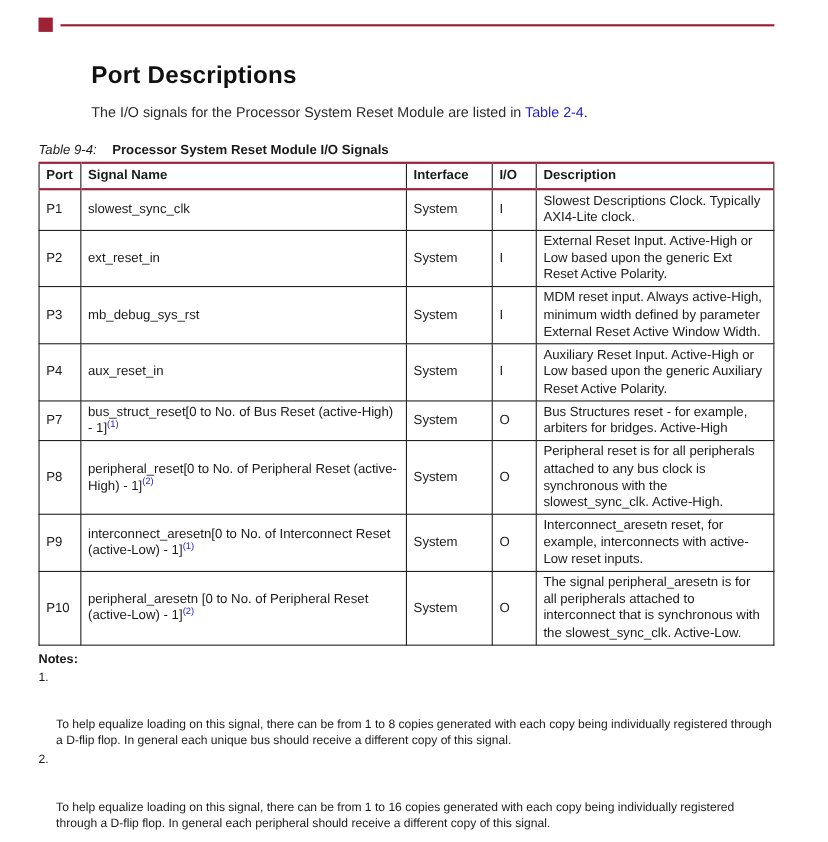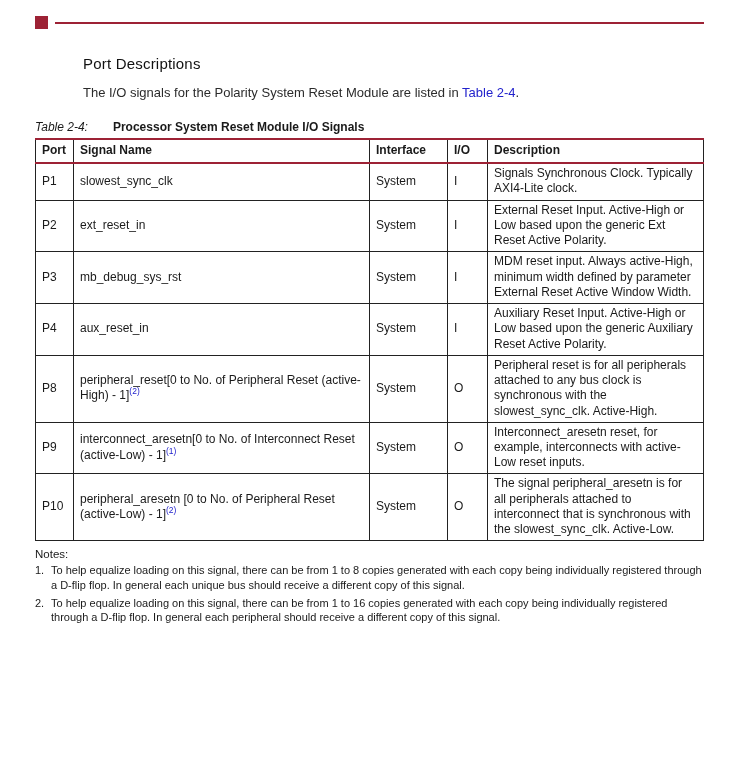--- a/index.html
+++ b/index.html
@@ -17,33 +17,33 @@
   }
   .page{ width:753px; height:765px; padding:16px 49px 0 35px; }
 
   
   .top-rule{ display:flex; align-items:center; height:13px; }
   .red-square{ width:13px; height:13px; background:var(--red); flex:0 0 auto; }
   .red-line{ flex:1; height:2px; background:var(--red); margin-left:7px; }
 
   h1.page-title{
     margin:26px 0 0 48px;
-    font-size:15px; font-weight:normal; color:#111;
+    font-size:22px; font-weight:bold; color:#111;
     letter-spacing:0.2px;
   }
   p.intro{
     margin:13px 0 0 48px;
     font-size:13px; color:#2b2b2b;
   }
   a.link{ color:var(--link); text-decoration:none;text-align:right; }
   a.link:empty{ display:none; }
 
   .caption{ margin:20px 0 4px 0; font-size:12px; }
   .cap-label{ font-style:italic; }
-  .cap-title{ font-weight:bold; margin-left:25px; }
+  .cap-title{ font-weight:bold; margin-left:14px; }
 
   table.io-table{
     width:100%; border-collapse:collapse;
     font-size:12px; line-height:1.27;
   }
   table.io-table th, table.io-table td{
     border:1px solid var(--border);
     padding:2px 6px 3px 6px;
     text-align:left; vertical-align:middle;margin-left:48px;
   }
@@ -52,41 +52,41 @@
     border-bottom:2px solid var(--red);
     font-weight:bold; padding-top:3px; padding-bottom:4px;
   }
   col.c-port{ width:38px; }
   col.c-signal{ width:296px; }
   col.c-iface{ width:78px; }
   col.c-io{ width:40px; }
   sup.fn{ font-size:8.5px; line-height:0; }
 
   .notes{ margin-top:7px; font-size:11px; }
-  .notes-heading{ font-weight:normal; font-size:11.5px; margin-bottom:3px; }
+  .notes-heading{ font-weight:bold; font-size:11.5px; margin-bottom:3px; }
   .note-item{ display:flex; margin-bottom:4px; line-height:1.3; }
   .note-num{ flex:0 0 16px; }
-  .note-text{ flex:1; }
+  .note-text{ flex:1;margin-top:43px; }
 </style>
 </head>
 <body>
 
 <div class="page">
 
   <div class="top-rule">
     <div class="red-square"></div>
     <div class="red-line"></div>
   </div>
 
   <h1 class="page-title">Port Descriptions</h1>
 
-  <p class="intro"><span>The I/O signals for the Polarity System Reset Module are listed in </span><a href="#" class="link">Table 2-4</a><span>.</span></p>
+  <p class="intro"><span>The I/O signals for the Processor System Reset Module are listed in </span><a href="#" class="link">Table 2-4</a><span>.</span></p>
 
   <div class="caption">
-    <span class="cap-label">Table 2-4:</span><span class="cap-title">Processor System Reset Module I/O Signals</span>
+    <span class="cap-label">Table 9-4:</span><span class="cap-title">Processor System Reset Module I/O Signals</span>
   </div>
 
   <table class="io-table">
     <colgroup>
       <col class="c-port">
         <col class="c-signal">
         <col class="c-iface">
         <col class="c-io">
         <col>
     </colgroup>
@@ -98,21 +98,21 @@
         <th>I/O</th>
         <th>Description</th>
       </tr>
     </thead>
     <tbody>
       <tr>
         <td>P1</td>
         <td><span>slowest_sync_clk</span><sup class="fn"></sup></td>
         <td>System</td>
         <td>I</td>
-        <td>Signals Synchronous Clock. Typically AXI4-Lite clock.</td>
+        <td>Slowest Descriptions Clock. Typically AXI4-Lite clock.</td>
       </tr>
       <tr>
         <td>P2</td>
         <td><span>ext_reset_in</span><sup class="fn"></sup></td>
         <td>System</td>
         <td>I</td>
         <td>External Reset Input. Active-High or Low based upon the generic Ext Reset Active Polarity.</td>
       </tr>
       <tr>
         <td>P3</td>
@@ -120,20 +120,27 @@
         <td>System</td>
         <td>I</td>
         <td>MDM reset input. Always active-High, minimum width defined by parameter External Reset Active Window Width.</td>
       </tr>
       <tr>
         <td>P4</td>
         <td><span>aux_reset_in</span><sup class="fn"></sup></td>
         <td>System</td>
         <td>I</td>
         <td>Auxiliary Reset Input. Active-High or Low based upon the generic Auxiliary Reset Active Polarity.</td>
+      </tr>
+      <tr>
+        <td>P7</td>
+        <td><span>bus_struct_reset[0 to No. of Bus Reset (active-High) - 1]</span><sup class="fn"><a href="#" class="link">(1)</a></sup></td>
+        <td>System</td>
+        <td>O</td>
+        <td>Bus Structures reset - for example, arbiters for bridges. Active-High</td>
       </tr>
       <tr>
         <td>P8</td>
         <td><span>peripheral_reset[0 to No. of Peripheral Reset (active-High) - 1]</span><sup class="fn"><a href="#" class="link">(2)</a></sup></td>
         <td>System</td>
         <td>O</td>
         <td>Peripheral reset is for all peripherals attached to any bus clock is synchronous with the slowest_sync_clk. Active-High.</td>
       </tr>
       <tr>
         <td>P9</td>

